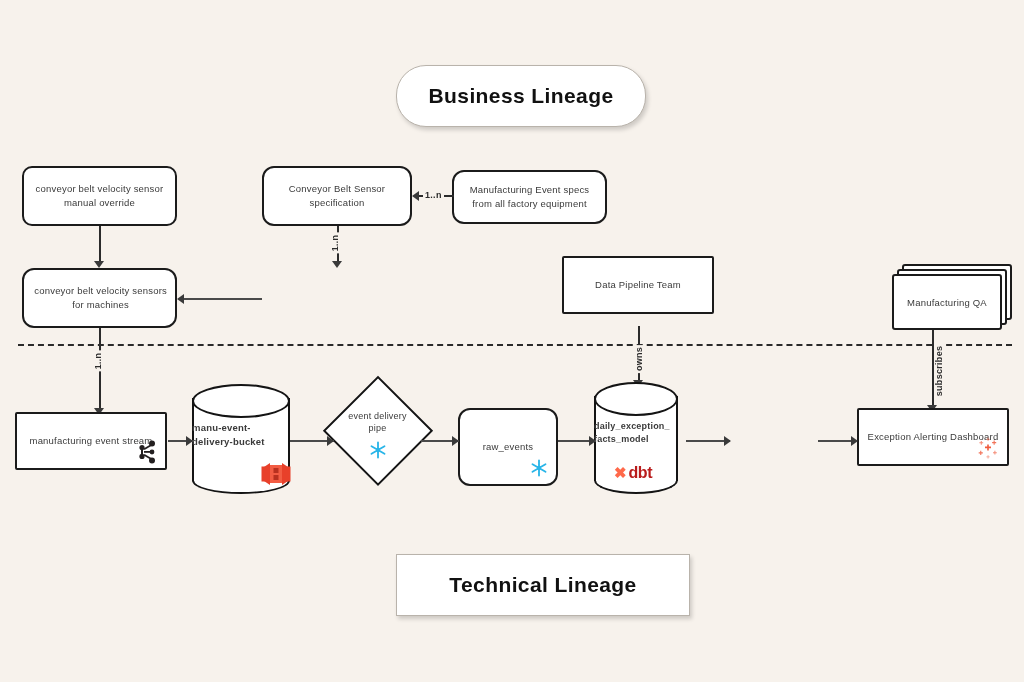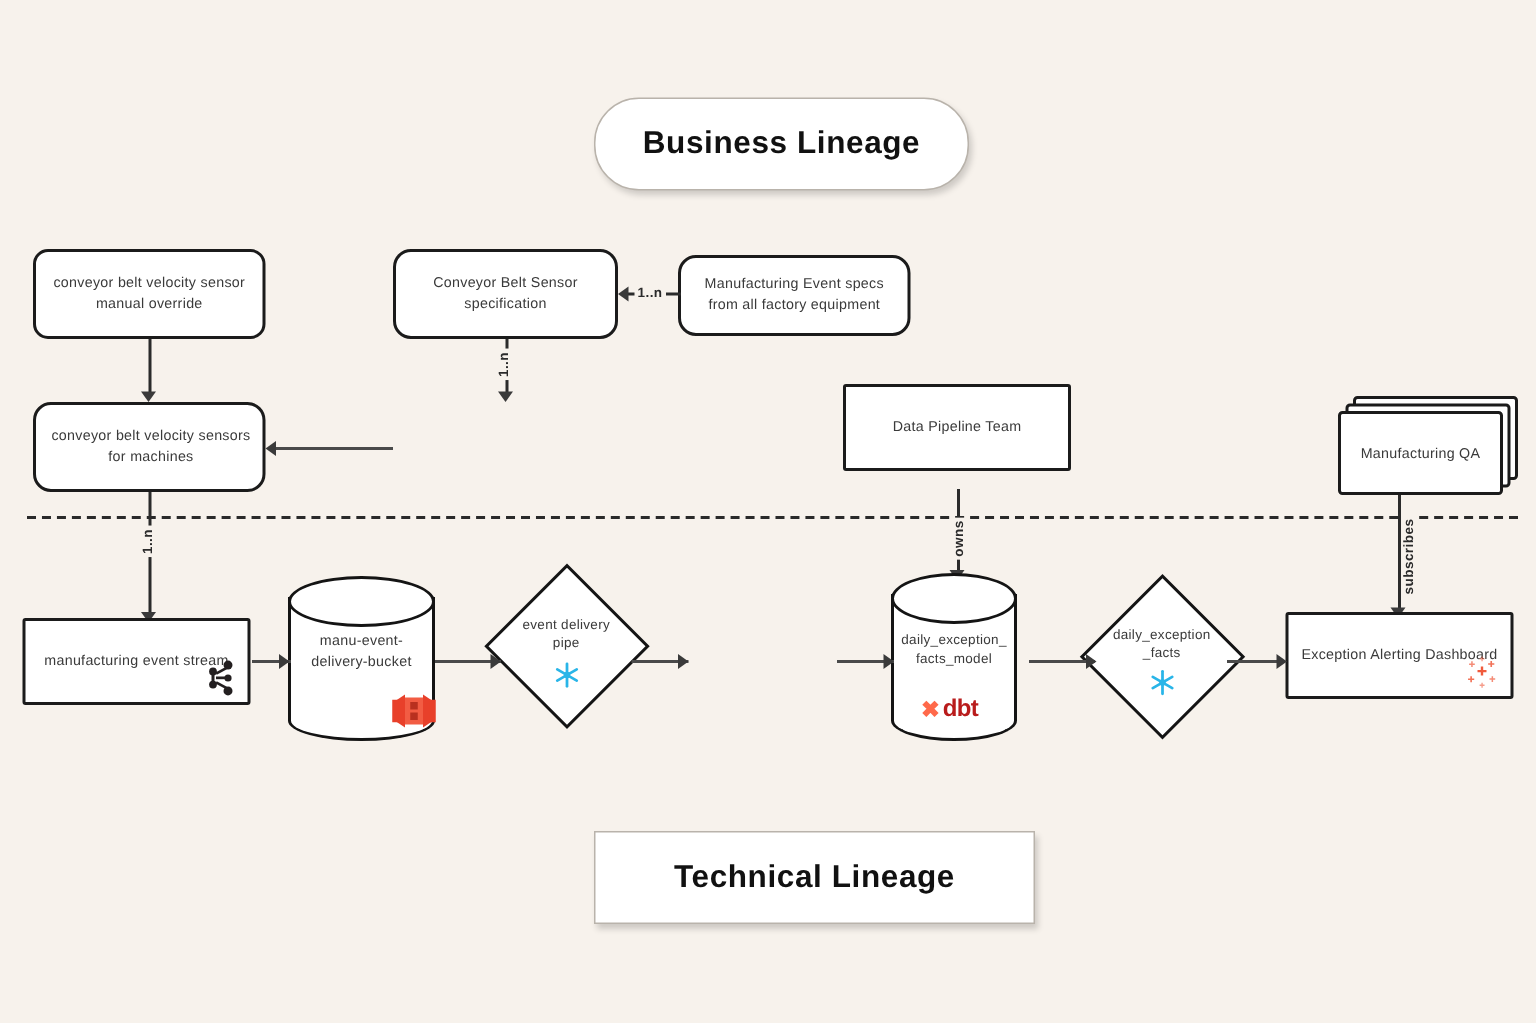--- a/index.html
+++ b/index.html
@@ -62,22 +62,22 @@
     border-radius:0 0 50% 50% / 0 0 14% 14%;
   }
   .cyl .top{
     position:absolute;left:0;right:0;top:0;height:30px;
     background:#fff;
     border:2.5px solid #141414;
     border-radius:50%;
   }
   .cyl .label{
     position:absolute;left:0;right:0;top:34%;
-    text-align:center;color:#3a3a3a;line-height:1.45;
-    white-space:pre-line;letter-spacing:.2px;
+    color:#3a3a3a;line-height:1.45;
+    white-space:pre-line;letter-spacing:.2px;font-weight:bold;
   }
 
   
   .diamond{position:absolute;}
   .diamond .shape{
     position:absolute;left:50%;top:50%;
     width:70.7%;height:70.7%;
     transform:translate(-50%,-50%) rotate(45deg);
     background:#fff;border:2.5px solid #141414;
   }
@@ -249,47 +249,45 @@
         <g stroke="#29b5e8" stroke-width="2.2" stroke-linecap="round">
           <line x1="12" y1="3" x2="12" y2="21"></line>
           <line x1="4.2" y1="7.5" x2="19.8" y2="16.5"></line>
           <line x1="4.2" y1="16.5" x2="19.8" y2="7.5"></line>
         </g>
         <circle cx="12" cy="12" r="2.6" fill="#29b5e8"></circle>
       </svg>
     </span>
   </div>
 
+  <div class="node rounded" style="left:458px;top:408px;width:100px;height:78px;font-size:9.5px;">
+    <span class="txt">raw_events</span>
+    <span class="logo snowflake" style="right:7px;bottom:5px;">
+      <svg width="20" height="20" viewBox="0 0 24 24">
+        <g stroke="#29b5e8" stroke-width="2.2" stroke-linecap="round">
+          <line x1="12" y1="3" x2="12" y2="21"></line>
+          <line x1="4.2" y1="7.5" x2="19.8" y2="16.5"></line>
+          <line x1="4.2" y1="16.5" x2="19.8" y2="7.5"></line>
+        </g>
+        <circle cx="12" cy="12" r="2.6" fill="#29b5e8"></circle>
+      </svg>
+    </span>
+  </div>
 
   <div class="cyl" style="left:594px;top:382px;width:84px;height:112px;">
     <div class="body"></div>
     <div class="top"></div>
     <div class="label" style="font-size:9px;">daily_exception_
 facts_model</div>
     <span class="logo dbt-wrap" style="left:20px;bottom:12px;">
       <span class="dbt-x" style="font-size:15px;">✖</span>
       <span class="dbt-t" style="font-size:16px;">dbt</span>
     </span>
   </div>
 
-  <div class="diamond" style="left:722px;top:385px;width:105px;height:105px;">
-    <div class="shape"></div>
-    <div class="label" style="font-size:9px;">daily_exception
-_facts</div>
-    <span class="logo snowflake" style="left:0;right:0;top:60px;text-align:center;">
-      <svg width="20" height="20" viewBox="0 0 24 24" style="display:inline-block">
-        <g stroke="#29b5e8" stroke-width="2.2" stroke-linecap="round">
-          <line x1="12" y1="3" x2="12" y2="21"></line>
-          <line x1="4.2" y1="7.5" x2="19.8" y2="16.5"></line>
-          <line x1="4.2" y1="16.5" x2="19.8" y2="7.5"></line>
-        </g>
-        <circle cx="12" cy="12" r="2.6" fill="#29b5e8"></circle>
-      </svg>
-    </span>
-  </div>
 
   <div class="node sharp" style="left:857px;top:408px;width:152px;height:58px;font-size:9.5px;">
     <span class="txt">Exception Alerting Dashboard</span>
     <span class="logo" style="right:6px;bottom:3px;width:26px;height:26px;">
       <svg width="26" height="26" viewBox="0 0 26 26">
         <g fill="#f05a3c">
           <path d="M12.2 9.4h1.6v2.2h2.2v1.6h-2.2v2.2h-1.6v-2.2h-2.2v-1.6h2.2z"></path>
           <path d="M18.6 5.6h1.1v1.5h1.5v1.1h-1.5v1.5h-1.1V8.2h-1.5V7.1h1.5z" opacity=".85"></path>
           <path d="M5.2 15.8h1.1v1.5h1.5v1.1H6.3v1.5H5.2v-1.5H3.7v-1.1h1.5z" opacity=".85"></path>
           <path d="M19.4 15.8h1v1.4h1.4v1h-1.4v1.4h-1v-1.4H18v-1h1.4z" opacity=".7"></path>

